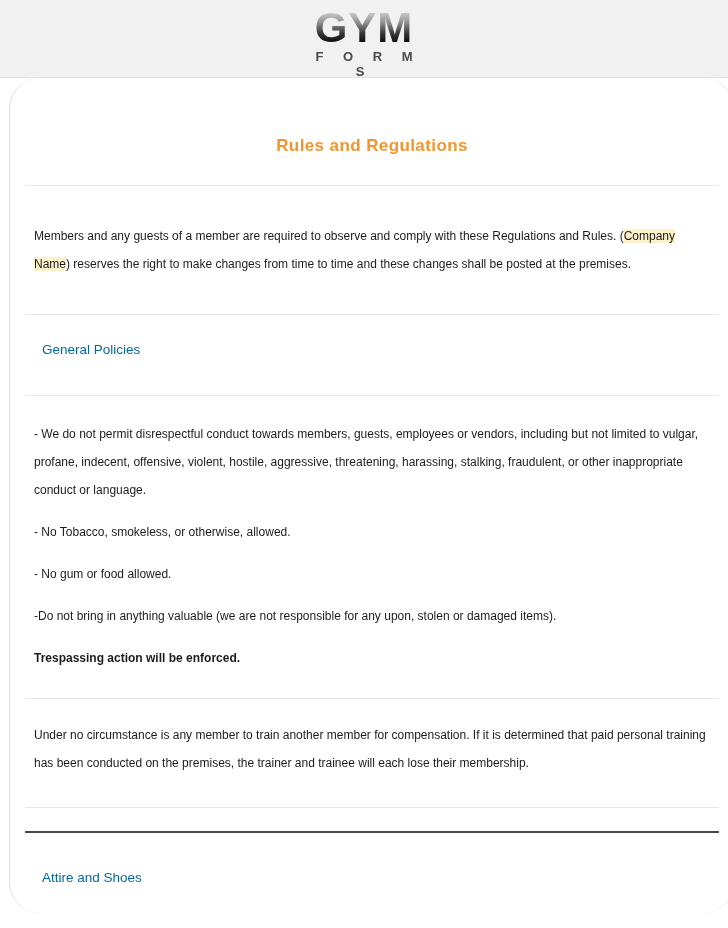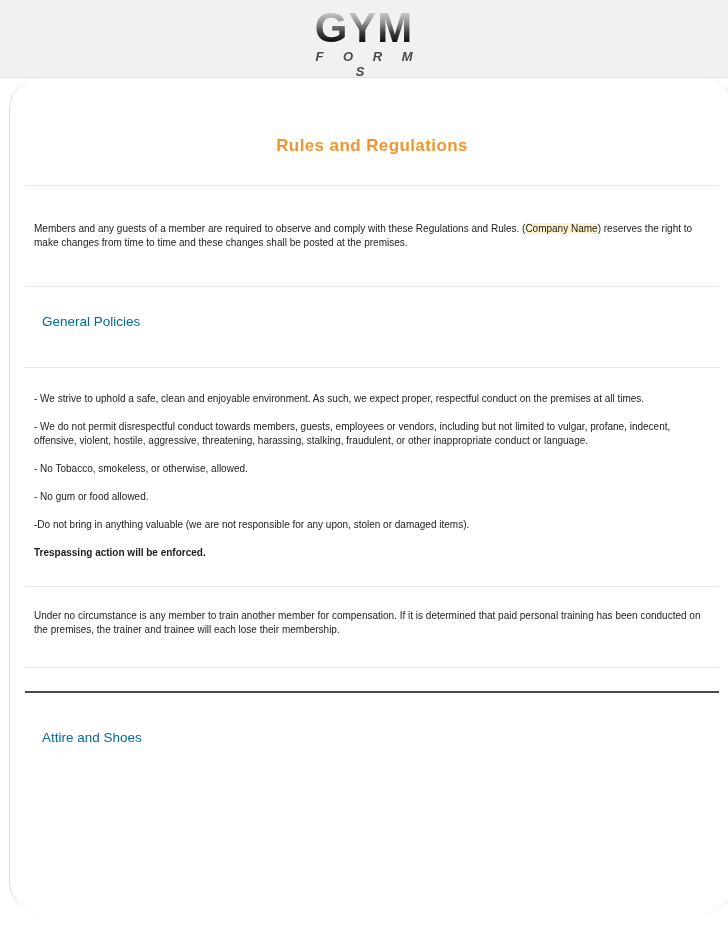--- a/index.html
+++ b/index.html
@@ -58,21 +58,20 @@
     background: linear-gradient(to right, #ffd24a 0%, #fcbb33 40%, #f59331 100%);
   }
   .logo-forms {
     font-size: 13px;
     font-weight: bold;
     letter-spacing: 8px;
     color: #4a4a4a;
     line-height: 15px;
     text-indent: 8px;
     display: block;
-    font-style: italic;
   }
 
   
   .doc-panel {
     position: relative;
     margin: 0 auto;
     width: 725px;
     margin-left: 9px;
     border-left: 1px solid #dddddd;
     border-right: 1px solid #dddddd;
@@ -102,23 +101,23 @@
   hr.rule-dark {
     border: none;
     border-top: 2px solid #4a4a4a;
     margin: 0;
     height: 0;
   }
 
   .spacer-title-rule { height: 28px; }
 
   p.body-text {
-    font-size: 10px;
+    font-size: 12px;
     color: #1c1c1c;
-    line-height: 14px;
+    line-height: 28px;
     margin: 0;
     padding: 0;
   }
 
   .highlight {
     background: #fdf2cc;
   }
 
   h2.section-heading {
     color: #0369a1;
@@ -176,21 +175,20 @@
   <hr class="rule">
 
   <div class="gen-heading-block">
     <h2 class="section-heading">General Policies</h2>
   </div>
 
   <div class="gap-after-genheading"></div>
   <hr class="rule">
 
   <div class="policy-list">
-    <p class="body-text">- We strive to uphold a safe, clean and enjoyable environment. As such, we expect proper, respectful conduct on the premises at all times.</p>
     <p class="body-text">- We do not permit disrespectful conduct towards members, guests, employees or vendors, including but not limited to vulgar, profane, indecent, offensive, violent, hostile, aggressive, threatening, harassing, stalking, fraudulent, or other inappropriate conduct or language.</p>
     <p class="body-text">- No Tobacco, smokeless, or otherwise, allowed.</p>
     <p class="body-text">- No gum or food allowed.</p>
     <p class="body-text">-Do not bring in anything valuable (we are not responsible for any upon, stolen or damaged items).</p>
     <p class="body-text bold-note">Trespassing action will be enforced.</p>
   </div>
 
   <div class="gap-before-trainrule"></div>
   <hr class="rule">
 

